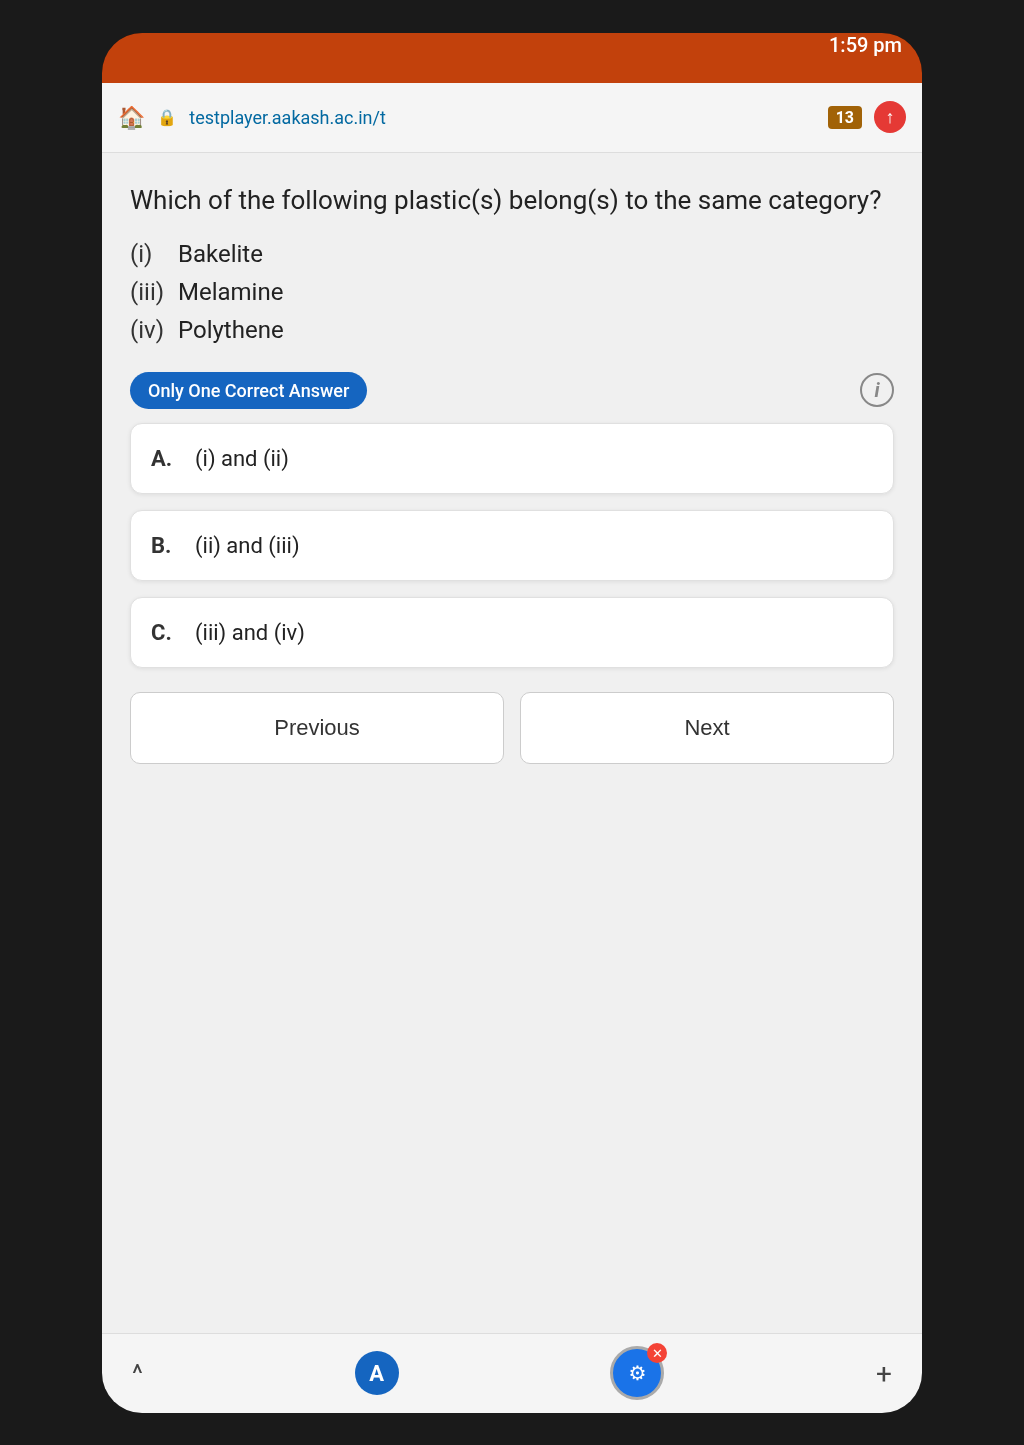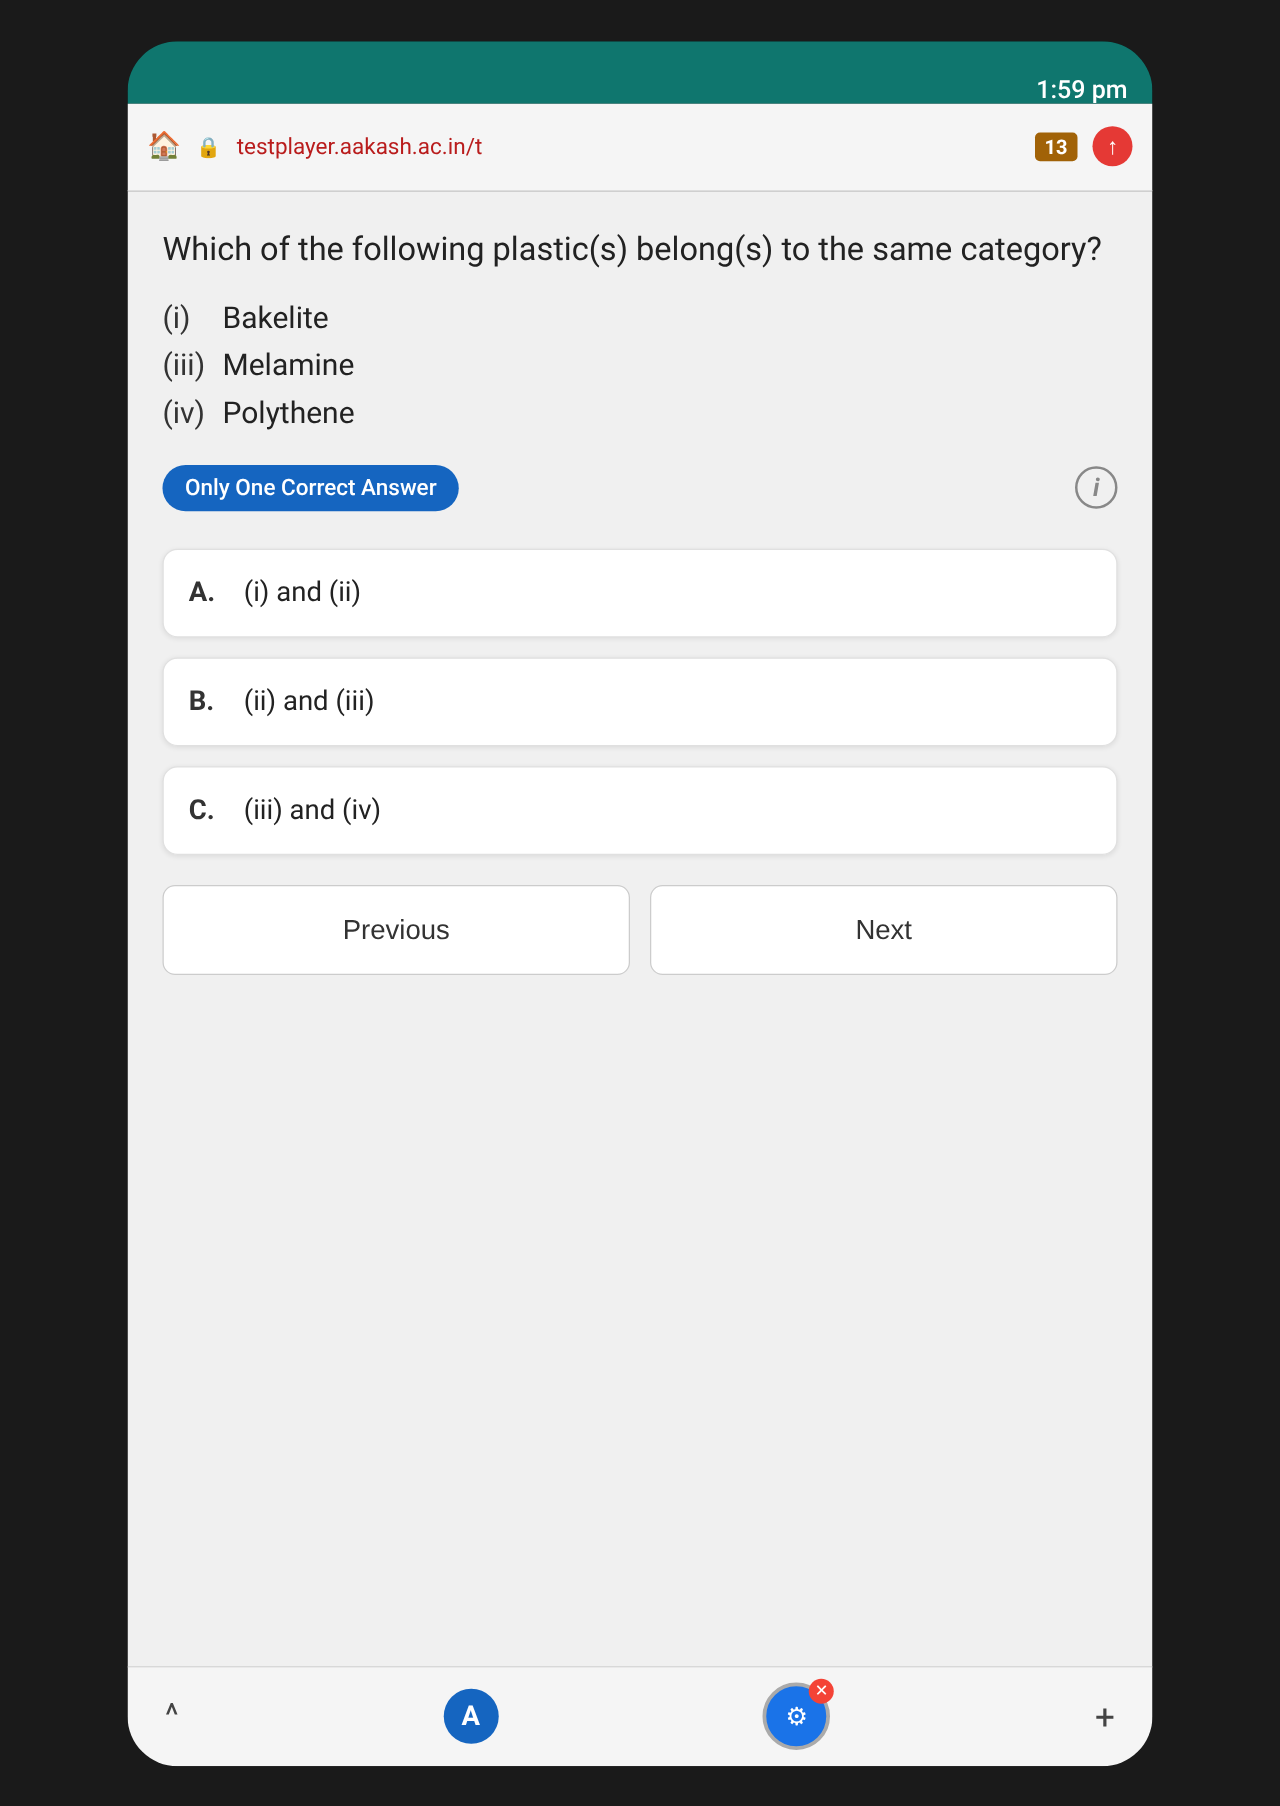--- a/index.html
+++ b/index.html
@@ -22,23 +22,23 @@
       position: relative;
       display: flex;
       flex-direction: column;
       overflow: hidden;
     }
 
     
     .status-bar {
       width: 100%;
       height: 50px;
-      background: #0f766e;
-      display: flex;
-      align-items: flex-end;
+      background: #c2410c;
+      display: flex;
+      align-items: flex-start;
       justify-content: flex-end;
       padding: 0 20px;
     }
     .status-bar-time {
       color: #fff;
       font-size: 20px;
       font-weight: 500;
     }
 
     
@@ -56,21 +56,21 @@
       font-size: 22px;
       color: #555;
     }
     .browser-lock-icon {
       font-size: 16px;
       color: #555;
     }
     .browser-url {
       flex: 1;
       font-size: 18px;
-      color: #b91c1c;
+      color: #0369a1;
     }
     .browser-tab-count {
       background: #a16207;
       color: #fff;
       border-radius: 4px;
       padding: 2px 8px;
       font-size: 16px;
       font-weight: bold;
     }
     .browser-upload-icon {
@@ -116,21 +116,21 @@
     .option-label {
       min-width: 40px;
       color: #333;
     }
 
     
     .badge-row {
       display: flex;
       align-items: center;
       justify-content: space-between;
-      margin-bottom: 30px;
+      margin-bottom: 14px;
     }
     .only-one-badge {
       background: #1565c0;
       color: #fff;
       border-radius: 20px;
       padding: 8px 18px;
       font-size: 18px;
       font-weight: 500;
     }
     .info-icon {

